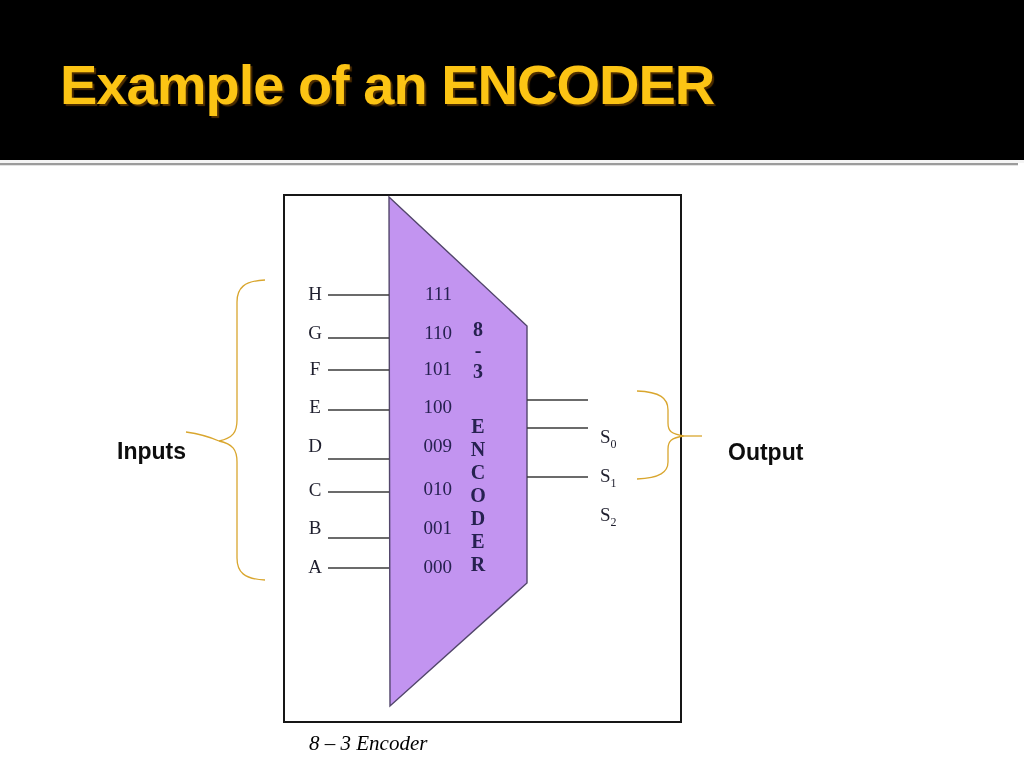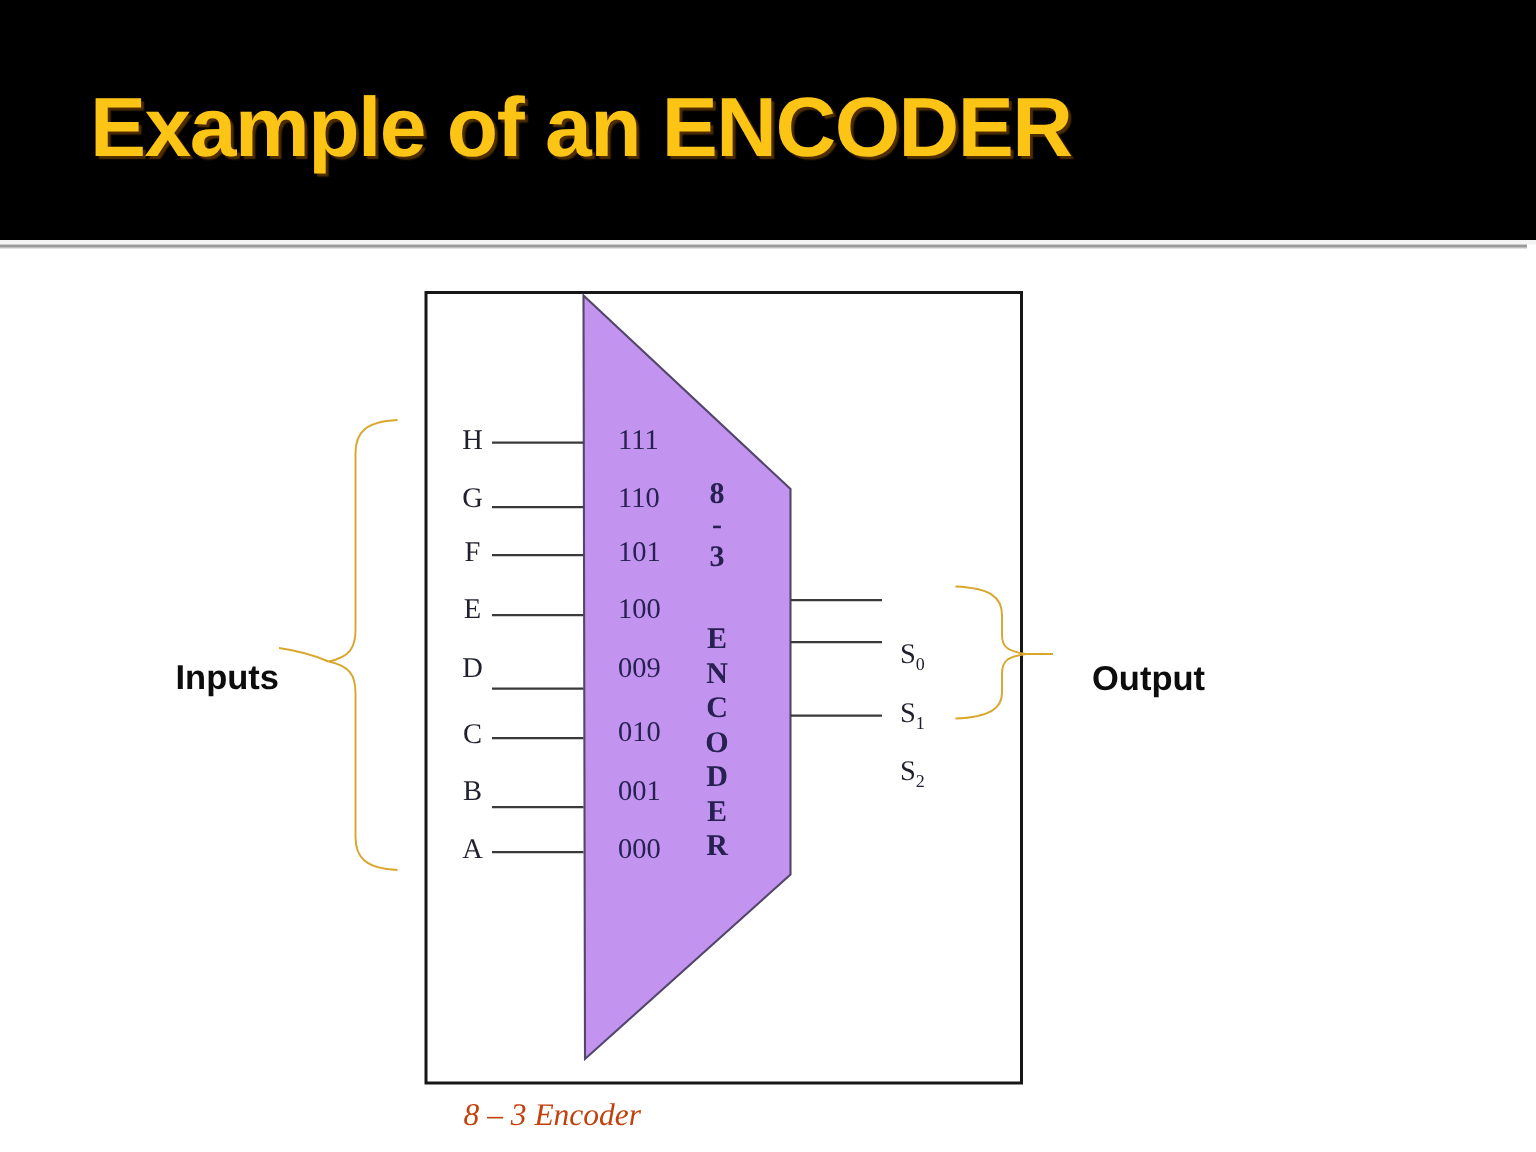--- a/index.html
+++ b/index.html
@@ -80,21 +80,21 @@
     left: 303px; width: 24px;
     text-align: center;
     font-family: "Liberation Serif", serif;
     font-size: 19px;
     color: var(--ink, #1f1f2e);
     line-height: 22px;
   }
   .in-code {
     position: absolute;
     left: 412px; width: 40px;
-    text-align: left;
+    text-align: right;
     font-family: "Liberation Serif", serif;
     font-size: 19px;
     color: var(--code_ink, #262150);
     line-height: 22px;
   }
   .out-label {
     position: absolute;
     left: 600px; width: 34px;
     text-align: left;
     font-family: "Liberation Serif", serif;
@@ -128,21 +128,21 @@
     margin-top: 12px;
   }
   .inputs-label { left: 117px; top: 426px; }
   .output-label { left: 728px; top: 427px; }
   .caption {
     position: absolute;
     left: 309px; top: 731px;
     font-family: "Liberation Serif", serif;
     font-style: italic;
     font-size: 21px;
-    color: #c2410c;
+    color: #000000;
     white-space: nowrap;
   }
 </style>
 </head>
 <body>
 
 <div class="slide">
 
   <div class="header"></div>
   <div class="header-gap"></div>

